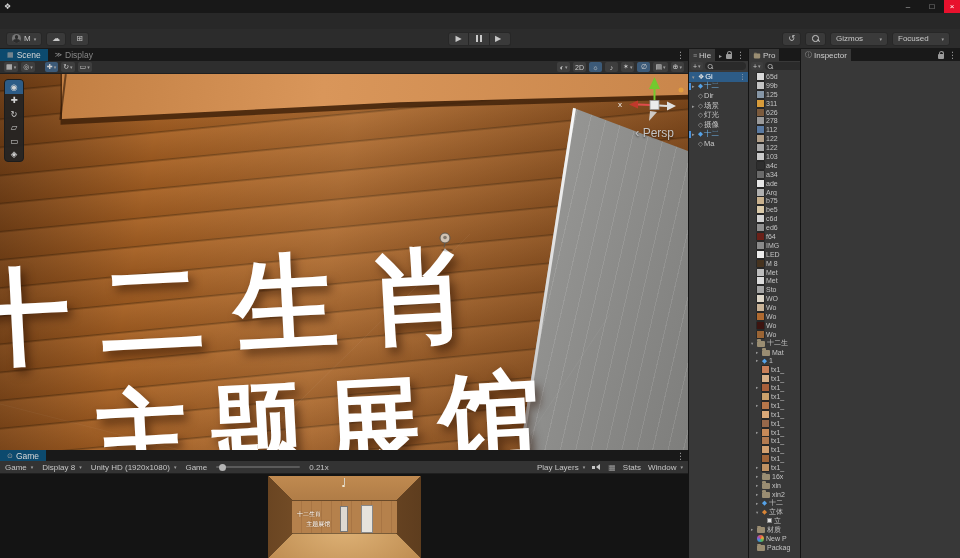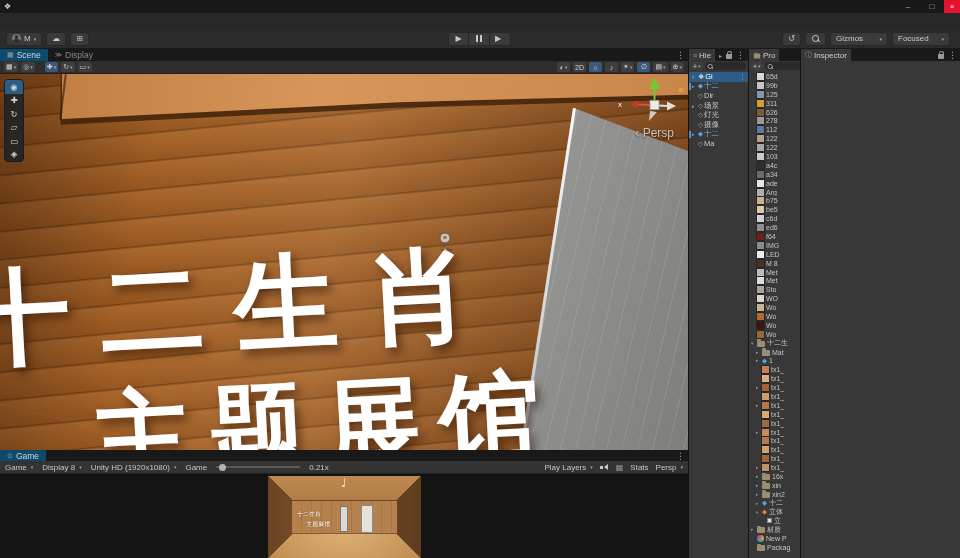--- a/index.html
+++ b/index.html
@@ -709,21 +709,21 @@
       <span>0.21x</span>
       <div id="gright">
         <span class="gdd">
             <span>Play Layers</span>
             <span class="dd">▾</span>
           </span>
         <span class="spk"></span>
         <span style="font-size:8px;color:#9a9a9a">▦</span>
         <span>Stats</span>
         <span class="gdd">
-            <span>Persp</span>
+            <span>Window</span>
             <span class="dd">▾</span>
           </span>
       </div>
     </div>
     <div id="gview">
       <div id="gpreview">
         <div class="gp" id="gp-ceil"></div>
         <div class="gp" id="gp-floor"></div>
         <div class="gp" id="gp-lwall"></div>
         <div class="gp" id="gp-rwall"></div>

